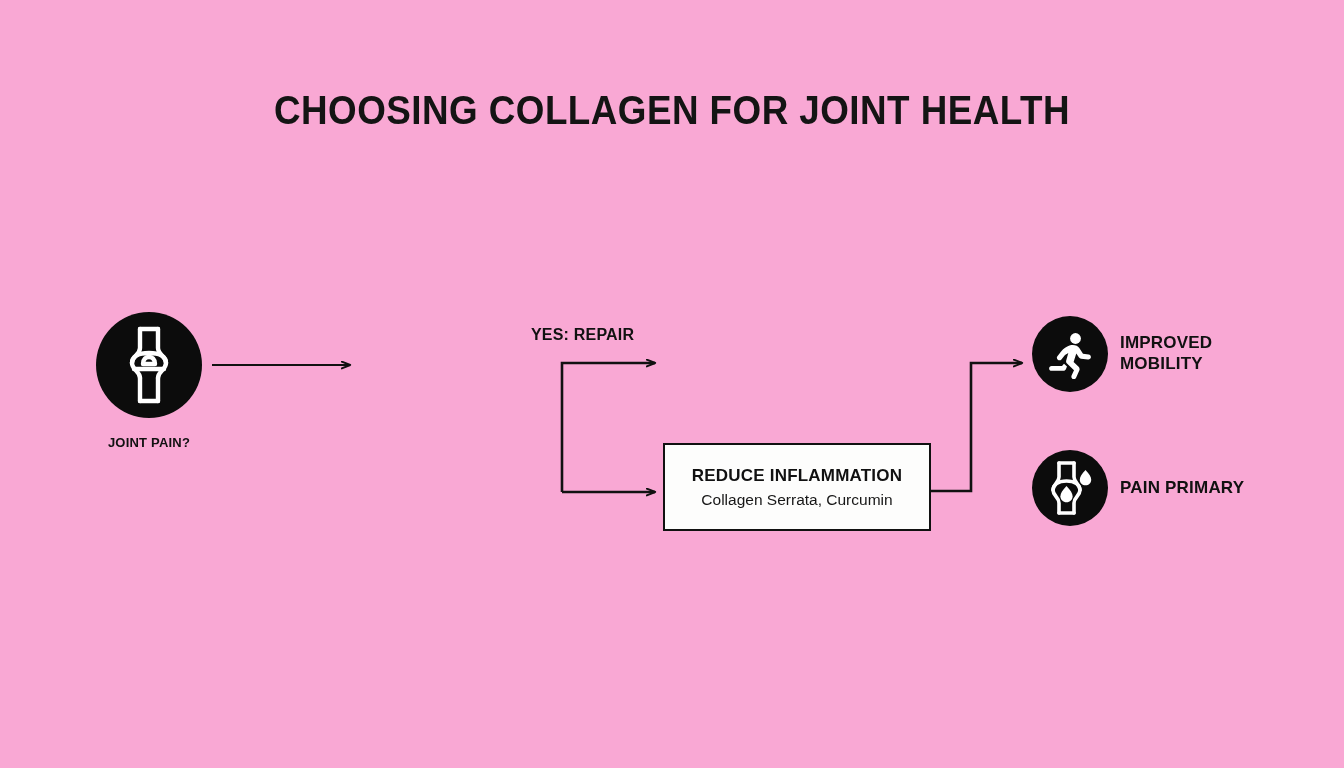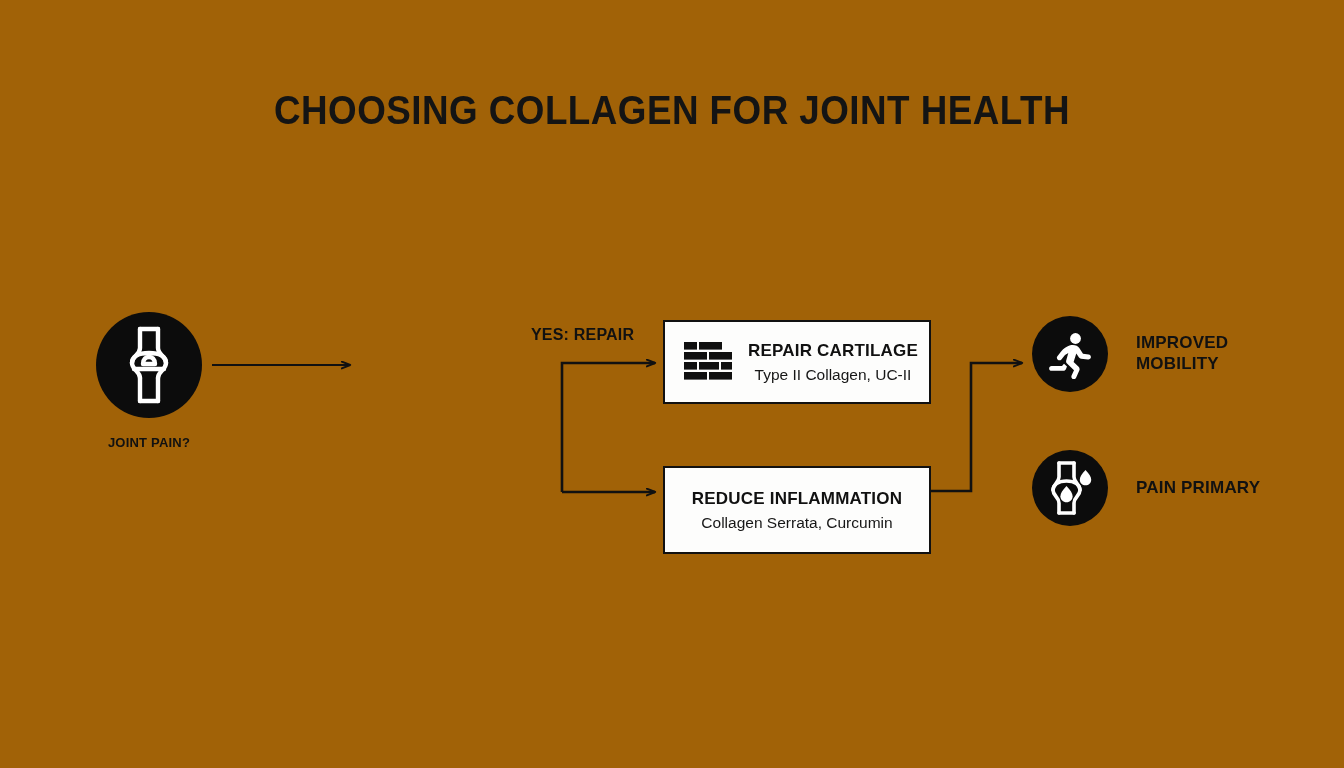--- a/index.html
+++ b/index.html
@@ -4,21 +4,21 @@
 <style>
   html, body {
     margin: 0;
     padding: 0;
     background: #ffffff;
   }
   #stage {
     position: relative;
     width: 1344px;
     height: 768px;
-    background: #a16207;
+    background: #f9a8d4;
     overflow: hidden;
     font-family: "Liberation Sans", sans-serif;
     color: #111111;
   }
 
   
   #title {
     position: absolute;
     left: 0;
     top: 88px;
@@ -98,21 +98,21 @@
   
   .pbox {
     position: absolute;
     border: 2.5px solid #111;
     background: #fdfdfc;
     display: flex;
     align-items: center;
     box-sizing: border-box;
   }
   #box-repair { left: 663px; top: 320px; width: 268px; height: 84px; padding-left: 14px; }
-  #box-reduce { left: 663px; top: 466px; width: 268px; height: 88px; }
+  #box-reduce { left: 663px; top: 443px; width: 268px; height: 88px; }
 
   .pbox .ptext {
     display: flex;
     flex-direction: column;
     align-items: center;
     justify-content: center;
     flex: 1;
   }
   .ptitle { font-size: 17px; font-weight: 700; letter-spacing: 0.2px; }
   .psub   { font-size: 15.5px; font-weight: 400; margin-top: 5px; color: #171717; }
@@ -130,21 +130,21 @@
   }
   #lbl-yes { left: 531px; top: 325px; white-space: nowrap; }
   #lbl-no  { left: 420px; top: 474px; width: 150px; text-align: center; }
 
   
   .outcome { position: absolute; display: flex; align-items: center; }
   #outcome-mobility { left: 1032px; top: 316px; }
   #outcome-pain     { left: 1032px; top: 450px; }
   .outcome .circle-icon { width: 76px; height: 76px; flex: 0 0 76px; }
   .outcome .olabel {
-    margin-left: 28px;
+    margin-left: 12px;
     font-size: 17px;
     font-weight: 700;
     letter-spacing: 0.2px;
     line-height: 1.22;
     white-space: pre-line;
   }
 
   
   #wires {
     position: absolute;
@@ -196,41 +196,20 @@
           <path d="M15,43 L45,43"></path>
         </g>
       </svg>
     </div>
   </div>
   <div id="start-label" class="cap">JOINT PAIN?</div>
 
 
   <div id="lbl-yes" class="edge-label">YES: REPAIR</div>
 
-  <div id="box-repair" class="pbox">
-    <div class="brick-wrap">
-      <svg width="50" height="42" viewBox="0 0 50 42" aria-hidden="true">
-        <g fill="#101010">
-          <rect x="1" y="1" width="13" height="7.6"></rect>
-          <rect x="16" y="1" width="23" height="7.6"></rect>
-          <rect x="1" y="11" width="23" height="7.6"></rect>
-          <rect x="26" y="11" width="23" height="7.6"></rect>
-          <rect x="1" y="21" width="13" height="7.6"></rect>
-          <rect x="16" y="21" width="20" height="7.6"></rect>
-          <rect x="38" y="21" width="11" height="7.6"></rect>
-          <rect x="1" y="31" width="23" height="7.6"></rect>
-          <rect x="26" y="31" width="23" height="7.6"></rect>
-        </g>
-      </svg>
-    </div>
-    <div class="ptext">
-      <div class="ptitle">REPAIR CARTILAGE</div>
-      <div class="psub">Type II Collagen, UC-II</div>
-    </div>
-  </div>
 
   <div id="box-reduce" class="pbox">
     <div class="ptext">
       <div class="ptitle">REDUCE INFLAMMATION</div>
       <div class="psub">Collagen Serrata, Curcumin</div>
     </div>
   </div>
 
   <div id="outcome-mobility" class="outcome">
     <div class="circle-icon">

